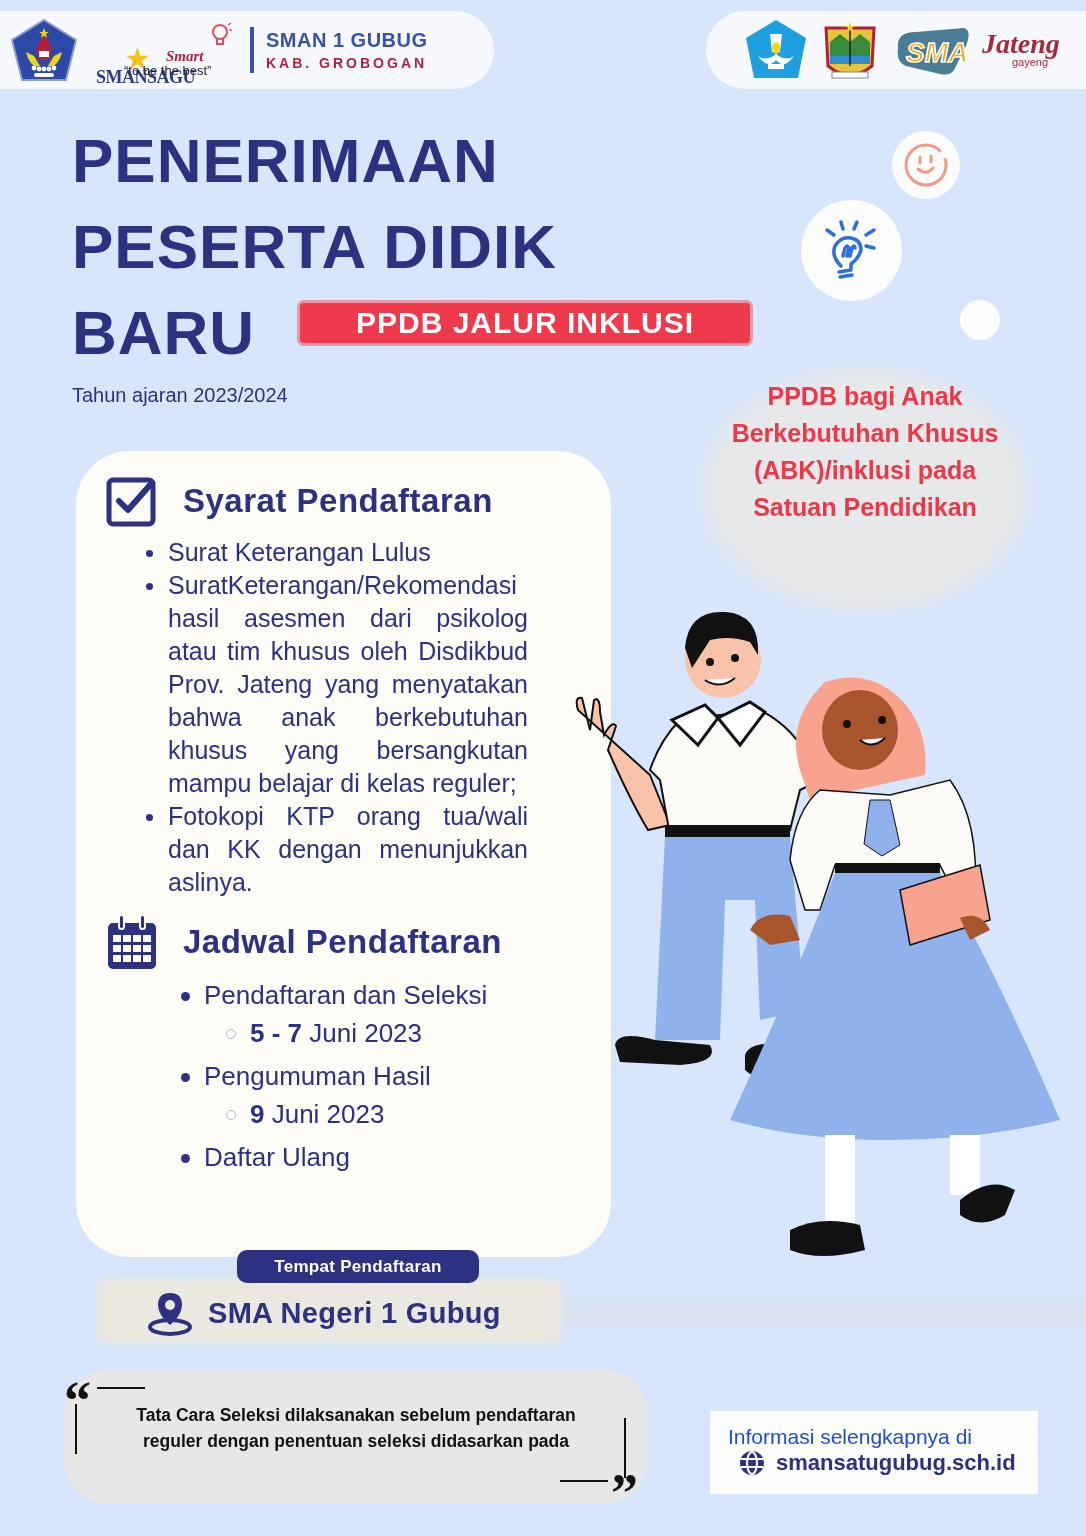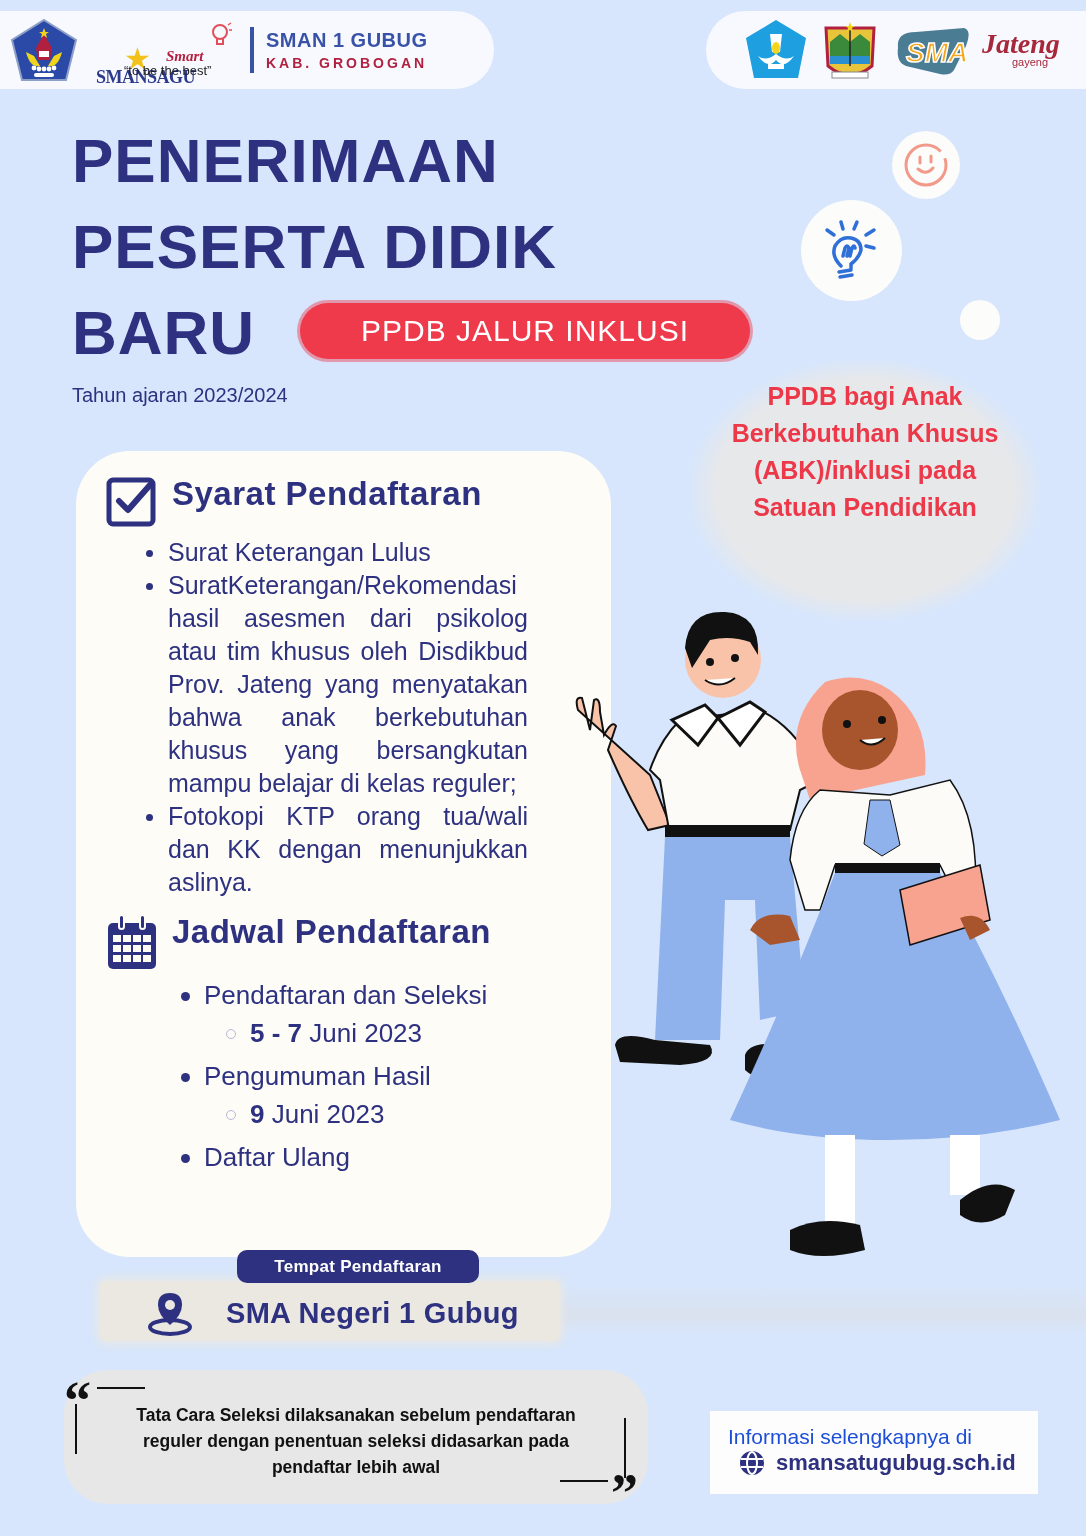--- a/index.html
+++ b/index.html
@@ -39,23 +39,23 @@
 
   .logo-badge { width: 64px; height: 64px; position: relative; flex: none; }
 
   
   .title {
     left: 72px; top: 118px; font-weight: bold; font-size: 62px; line-height: 86px;
     color: #2d3180; letter-spacing: 1px;
   }
   .title div { white-space: nowrap; }
   .inklusi-badge {
-    left: 300px; top: 303px; width: 450px; height: 56px;
-    background: #ef3a4b; border-radius: 28px;
-    color: #fff; font-weight: normal; font-size: 30px; letter-spacing: 1px;
+    left: 300px; top: 303px; width: 450px; height: 40px;
+    background: #ef3a4b; border-radius: 4px;
+    color: #fff; font-weight: bold; font-size: 30px; letter-spacing: 1px;
     display: flex; align-items: center; justify-content: center;
     box-shadow: 0 0 0 3px rgba(239,58,75,0.45);
   }
   .tahun { left: 72px; top: 384px; font-size: 20px; color: #2d3180; }
 
   
   .circle { border-radius: 50%; background: #fcfcfa; }
 
   
   .callout-bg {
@@ -65,21 +65,21 @@
   .callout-text {
     left: 690px; top: 378px; width: 350px; text-align: center;
     color: #ec3848; font-weight: bold; font-size: 25px; line-height: 37px;
   }
 
   
   .card {
     left: 76px; top: 451px; width: 535px; height: 806px;
     background: #fdfcf7; border-radius: 54px;
   }
-  .section-head { display: flex; align-items: flex-start; gap: 14px; }
+  .section-head { display: flex; align-items: center; gap: 25px; }
   .section-head .h { font-weight: bold; font-size: 33px; color: #2d3180; letter-spacing: 0.5px; }
   .syarat-head { left: 106px; top: 475px; }
   .jadwal-head { left: 106px; top: 913px; }
 
   .req-list {
     left: 144px; top: 536px; width: 384px; list-style: none;
     font-size: 25px; line-height: 33px; color: #2d3180;
   }
   .req-list li { position: relative; padding-left: 24px; text-align: justify; text-align-last: left; }
   .req-list li::before {
@@ -99,21 +99,21 @@
   	left: 100px; top: 1281px; width: 460px; height: 60px;
     background: #ebe8e2; border-radius: 6px;
     box-shadow: 0 0 8px 4px rgba(235,232,226,0.8);
   }
   .tempat-label {
     left: 237px; top: 1250px; width: 242px; height: 33px;
     background: #2d3180; border-radius: 10px;
     color: #fff; font-weight: bold; font-size: 17px;
     display: flex; align-items: center; justify-content: center; letter-spacing: 0.3px;
   }
-  .tempat-place { left: 146px; top: 1289px; display: flex; align-items: center; gap: 32px; }
+  .tempat-place { left: 146px; top: 1289px; display: flex; align-items: center; gap: 14px; }
   .tempat-place .p { font-weight: bold; font-size: 29px; color: #2d3180; letter-spacing: 0.3px; }
 
   
   .quote-box {
     left: 64px; top: 1370px; width: 584px; height: 134px;
     background: #e7e7e7; border-radius: 44px;
   }
   .quote-text {
     left: 96px; top: 1402px; width: 520px; text-align: center;
     font-weight: bold; font-size: 17.5px; line-height: 26px; color: #111;
@@ -344,21 +344,20 @@
 <div class="abs quote-box"></div>
 <div class="abs qmark" style="left:64px;top:1374px">“</div>
 <div class="abs qline" style="left:97px;top:1387px;width:48px;height:2px"></div>
 <div class="abs qline" style="left:75px;top:1404px;width:2px;height:50px"></div>
 <div class="abs qline" style="left:624px;top:1418px;width:2px;height:60px"></div>
 <div class="abs qline" style="left:560px;top:1480px;width:48px;height:2px"></div>
 <div class="abs qmark" style="left:611px;top:1466px">”</div>
 <div class="abs quote-text">
   <div>Tata Cara Seleksi dilaksanakan sebelum pendaftaran</div>
   <div>reguler dengan penentuan seleksi didasarkan pada</div>
-  <div>pendaftar lebih awal</div>
 </div>
 
 <div class="abs info-box"></div>
 <div class="abs info-label">Informasi selengkapnya di</div>
 <div class="abs info-url">
   <svg width="28" height="28" viewBox="0 0 28 28">
     <circle cx="14" cy="14" r="12" fill="#2d3180"></circle>
     <ellipse cx="14" cy="14" rx="5" ry="11" fill="none" stroke="#fff" stroke-width="2"></ellipse>
     <line x1="3" y1="10" x2="25" y2="10" stroke="#fff" stroke-width="2"></line>
     <line x1="3" y1="18" x2="25" y2="18" stroke="#fff" stroke-width="2"></line>

